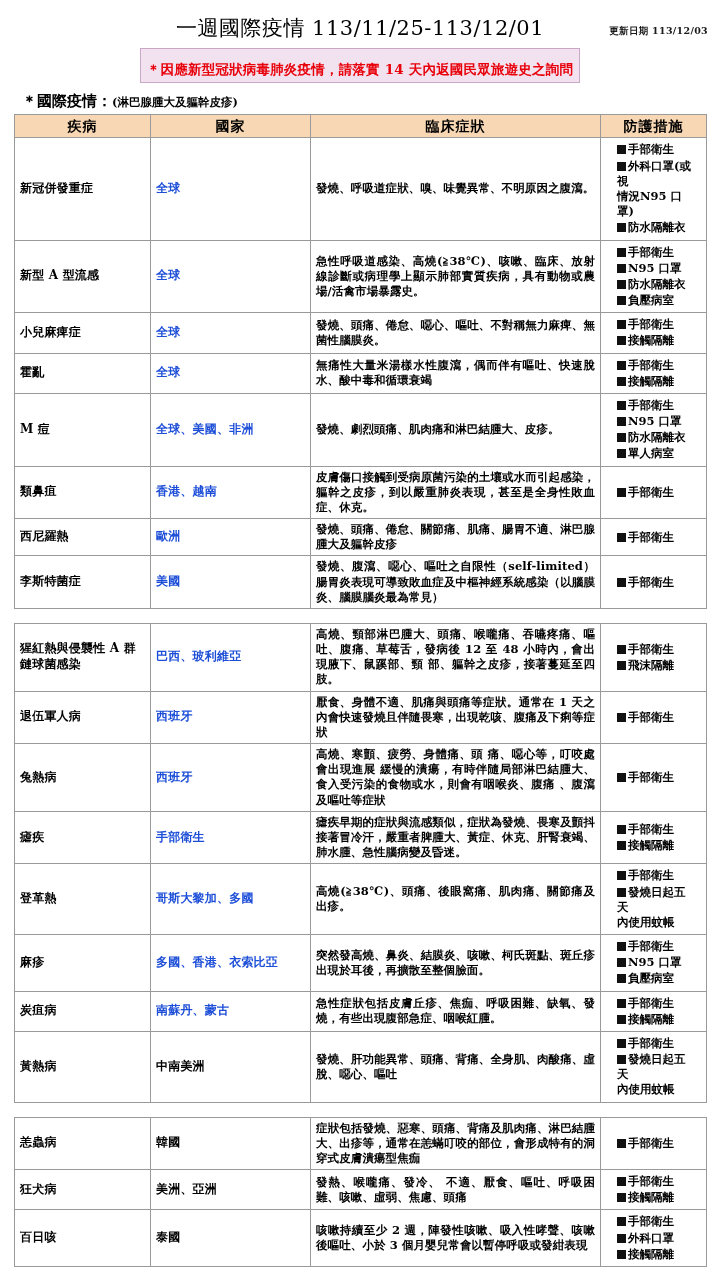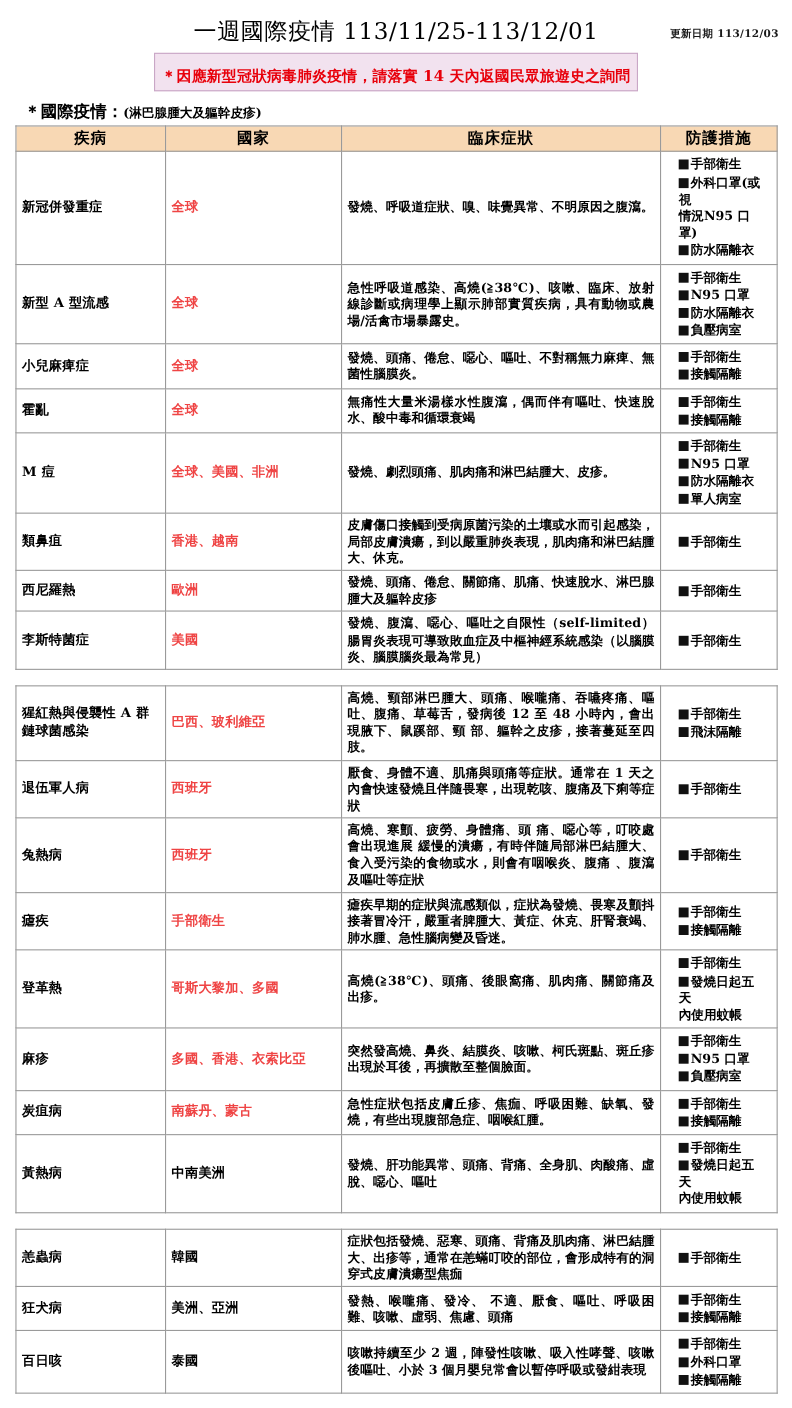--- a/index.html
+++ b/index.html
@@ -115,21 +115,21 @@
   td.cell-disease {
     font-size: 12px;
     font-weight: bold;
     letter-spacing: 0.2px;
   }
   td.cell-country {
     font-size: 12px;
     font-weight: bold;
     letter-spacing: 0.2px;
   }
-  td.cell-country.hot { color: #ef4444; }
+  td.cell-country.hot { color: #1d4ed8; }
   td.cell-symptom {
     font-size: 11.5px;
     font-weight: bold;
     text-align: justify;
     letter-spacing: 0.1px;
   }
   td.cell-measure {
     font-size: 11.5px;
     font-weight: bold;
     vertical-align: middle;
@@ -236,29 +236,29 @@
             <td class="cell-measure">
               <span class="measure-item"><span class="bullet"></span><span class="mtext">手部衛生</span></span>
               <span class="measure-item"><span class="bullet"></span><span class="mtext">N95 口罩</span></span>
               <span class="measure-item"><span class="bullet"></span><span class="mtext">防水隔離衣</span></span>
               <span class="measure-item"><span class="bullet"></span><span class="mtext">單人病室</span></span>
             </td>
           </tr>
           <tr>
             <td class="cell-disease">類鼻疽</td>
             <td class="cell-country hot">香港、越南</td>
-            <td class="cell-symptom">皮膚傷口接觸到受病原菌污染的土壤或水而引起感染，局部皮膚潰瘍，到以嚴重肺炎表現，肌肉痛和淋巴結腫大、休克。</td>
+            <td class="cell-symptom">皮膚傷口接觸到受病原菌污染的土壤或水而引起感染，軀幹之皮疹，到以嚴重肺炎表現，甚至是全身性敗血症、休克。</td>
             <td class="cell-measure">
               <span class="measure-item"><span class="bullet"></span><span class="mtext">手部衛生</span></span>
             </td>
           </tr>
           <tr>
             <td class="cell-disease">西尼羅熱</td>
             <td class="cell-country hot">歐洲</td>
-            <td class="cell-symptom">發燒、頭痛、倦怠、關節痛、肌痛、快速脫水、淋巴腺腫大及軀幹皮疹</td>
+            <td class="cell-symptom">發燒、頭痛、倦怠、關節痛、肌痛、腸胃不適、淋巴腺腫大及軀幹皮疹</td>
             <td class="cell-measure">
               <span class="measure-item"><span class="bullet"></span><span class="mtext">手部衛生</span></span>
             </td>
           </tr>
           <tr>
             <td class="cell-disease">李斯特菌症</td>
             <td class="cell-country hot">美國</td>
             <td class="cell-symptom">發燒、腹瀉、噁心、嘔吐之自限性（self-limited）腸胃炎表現可導致敗血症及中樞神經系統感染（以腦膜炎、腦膜腦炎最為常見）</td>
             <td class="cell-measure">
               <span class="measure-item"><span class="bullet"></span><span class="mtext">手部衛生</span></span>

